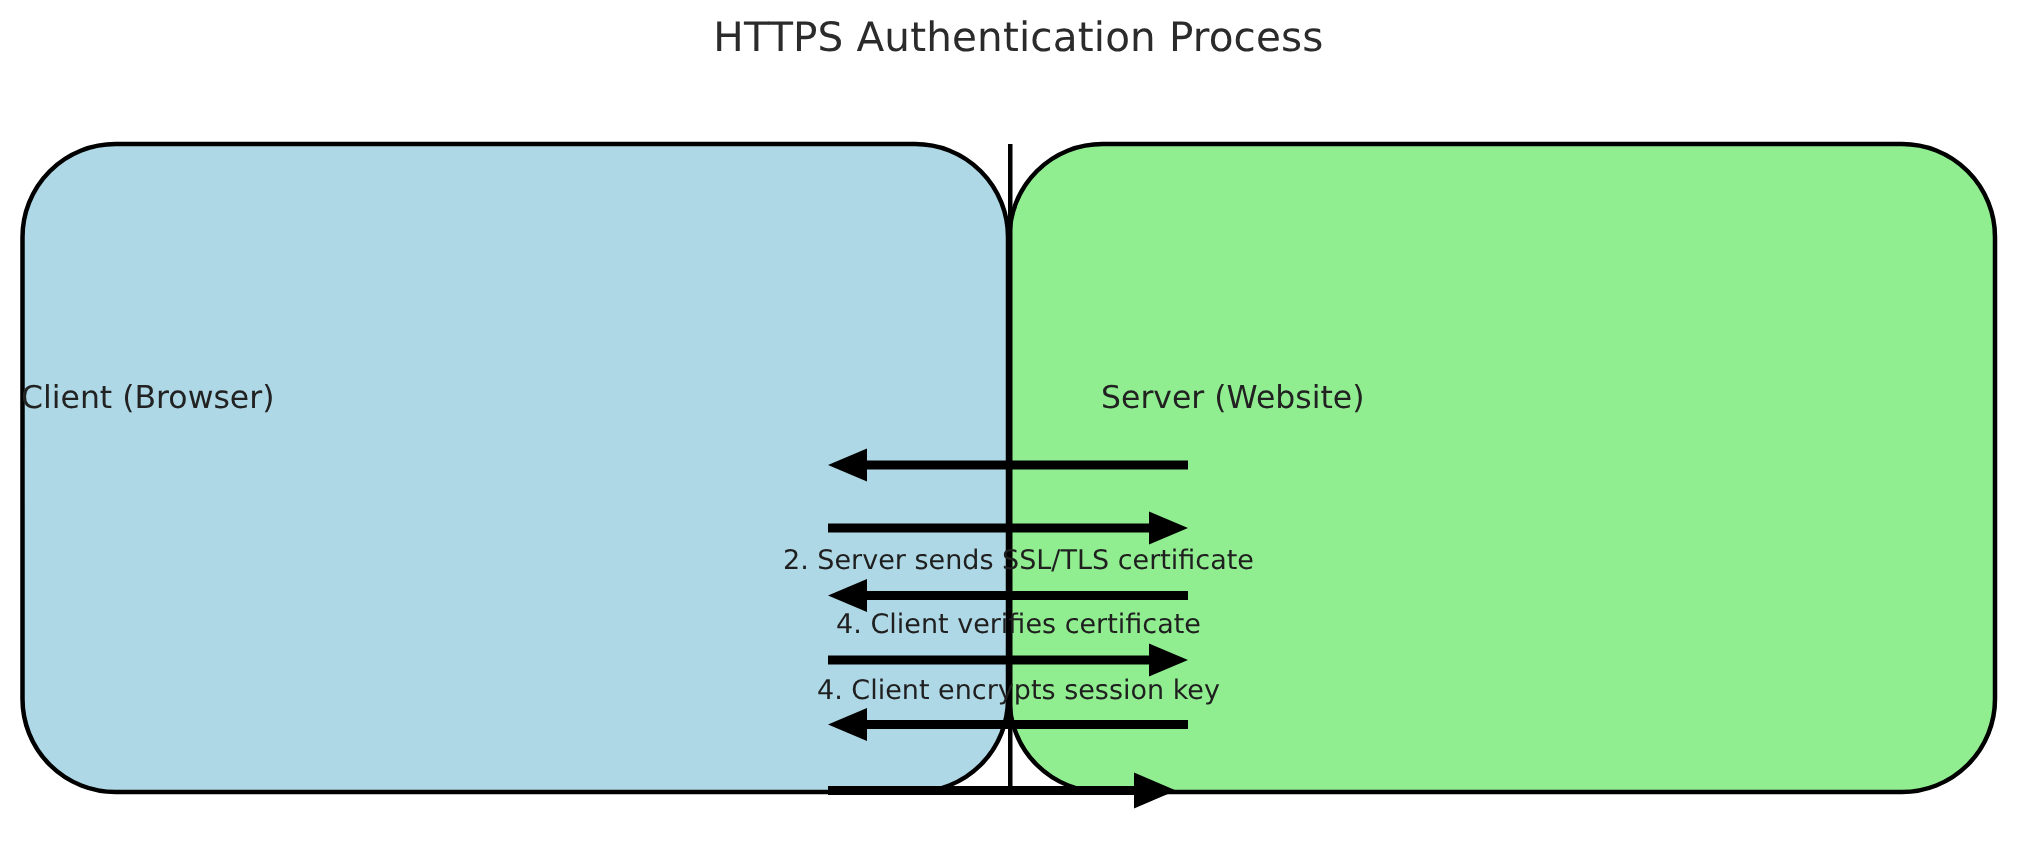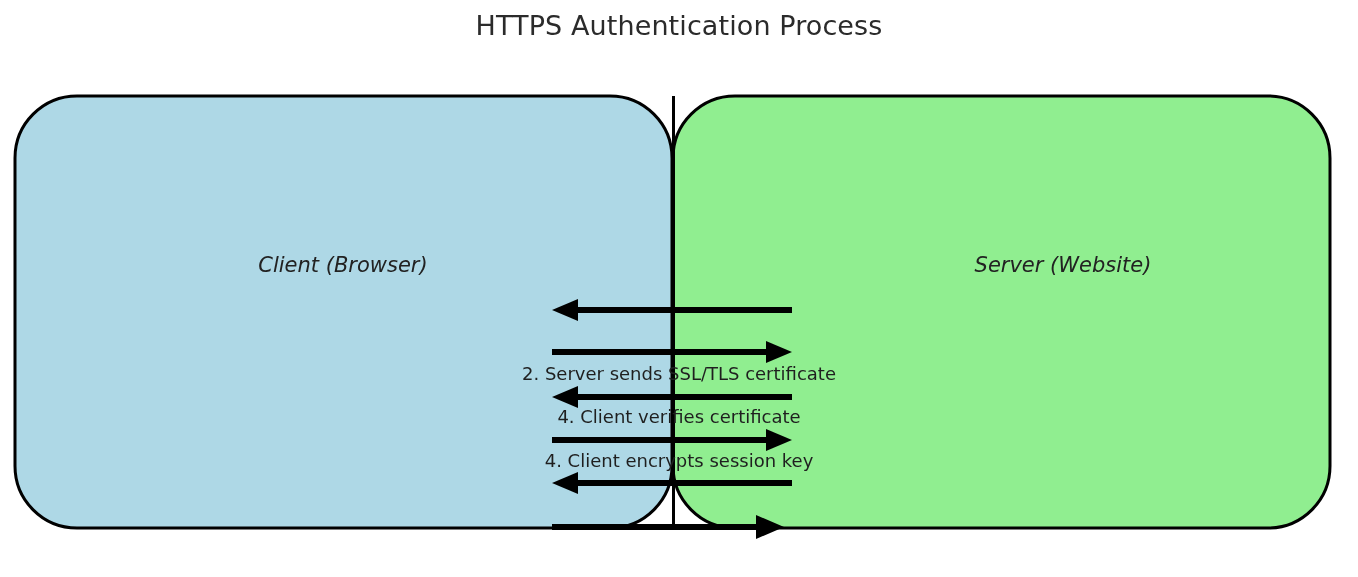--- a/index.html
+++ b/index.html
@@ -45,25 +45,24 @@
     width: 1358px;
     text-align: center;
     font-size: 27px;
     font-weight: 400;
     color: #2b2b2b;
     letter-spacing: 0.1px;
   }
 
   .node-label {
     position: absolute;
-    text-align: center;
+    text-align: left;
     font-size: 21px;
     color: #222222;
     white-space: nowrap;
-    font-style: italic;
   }
 
   #client-label {
     left: 14px;
     width: 658px;
     top: 253px;
   }
 
   #server-label {
     left: 708px;

